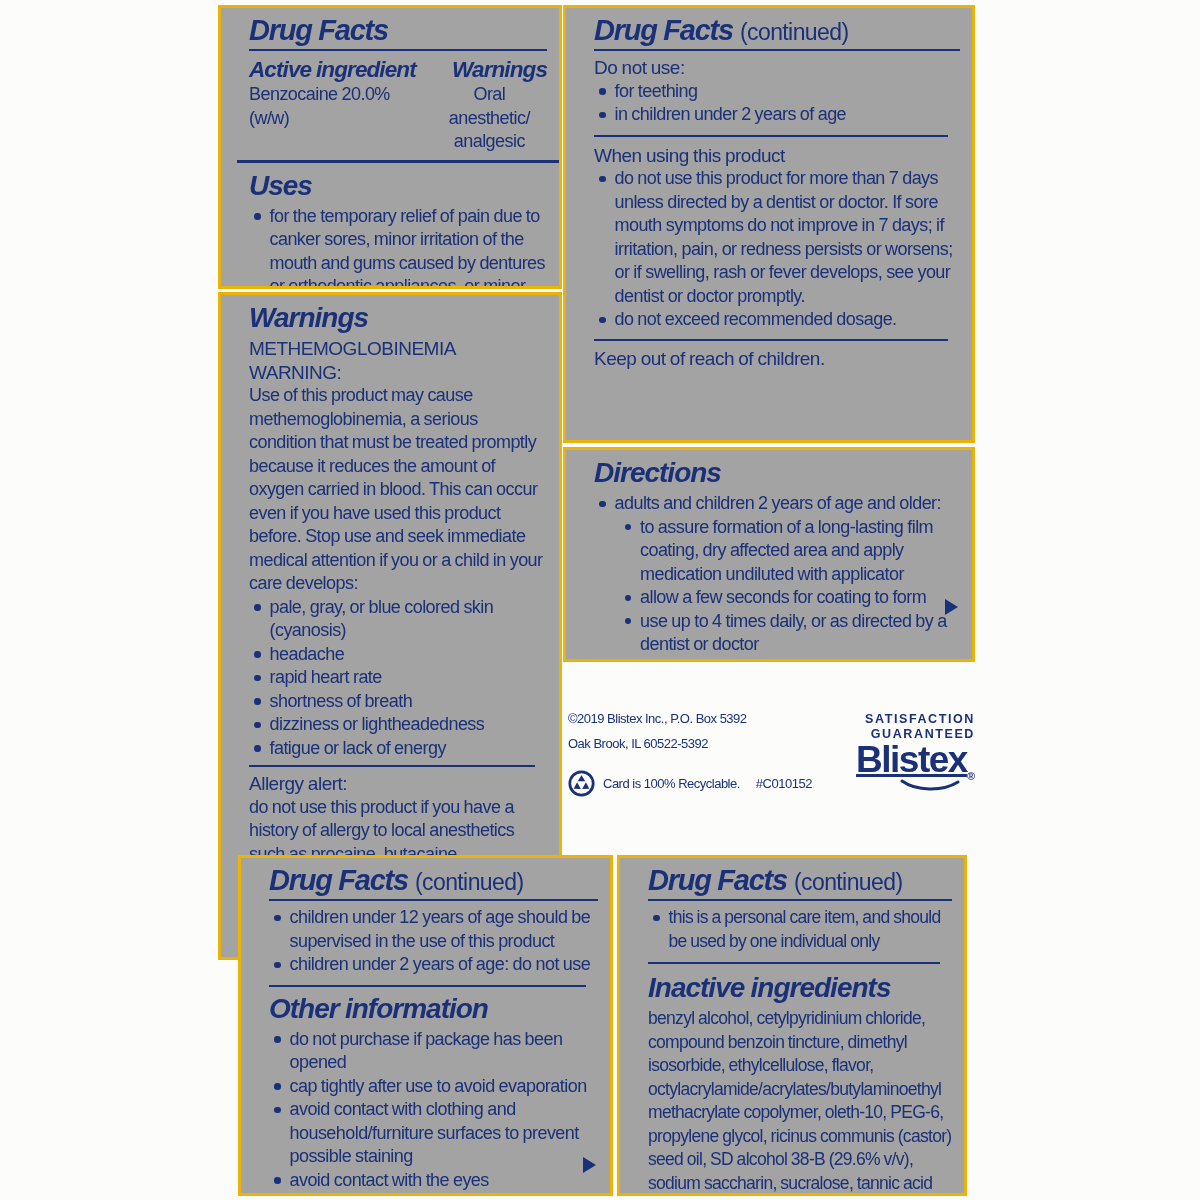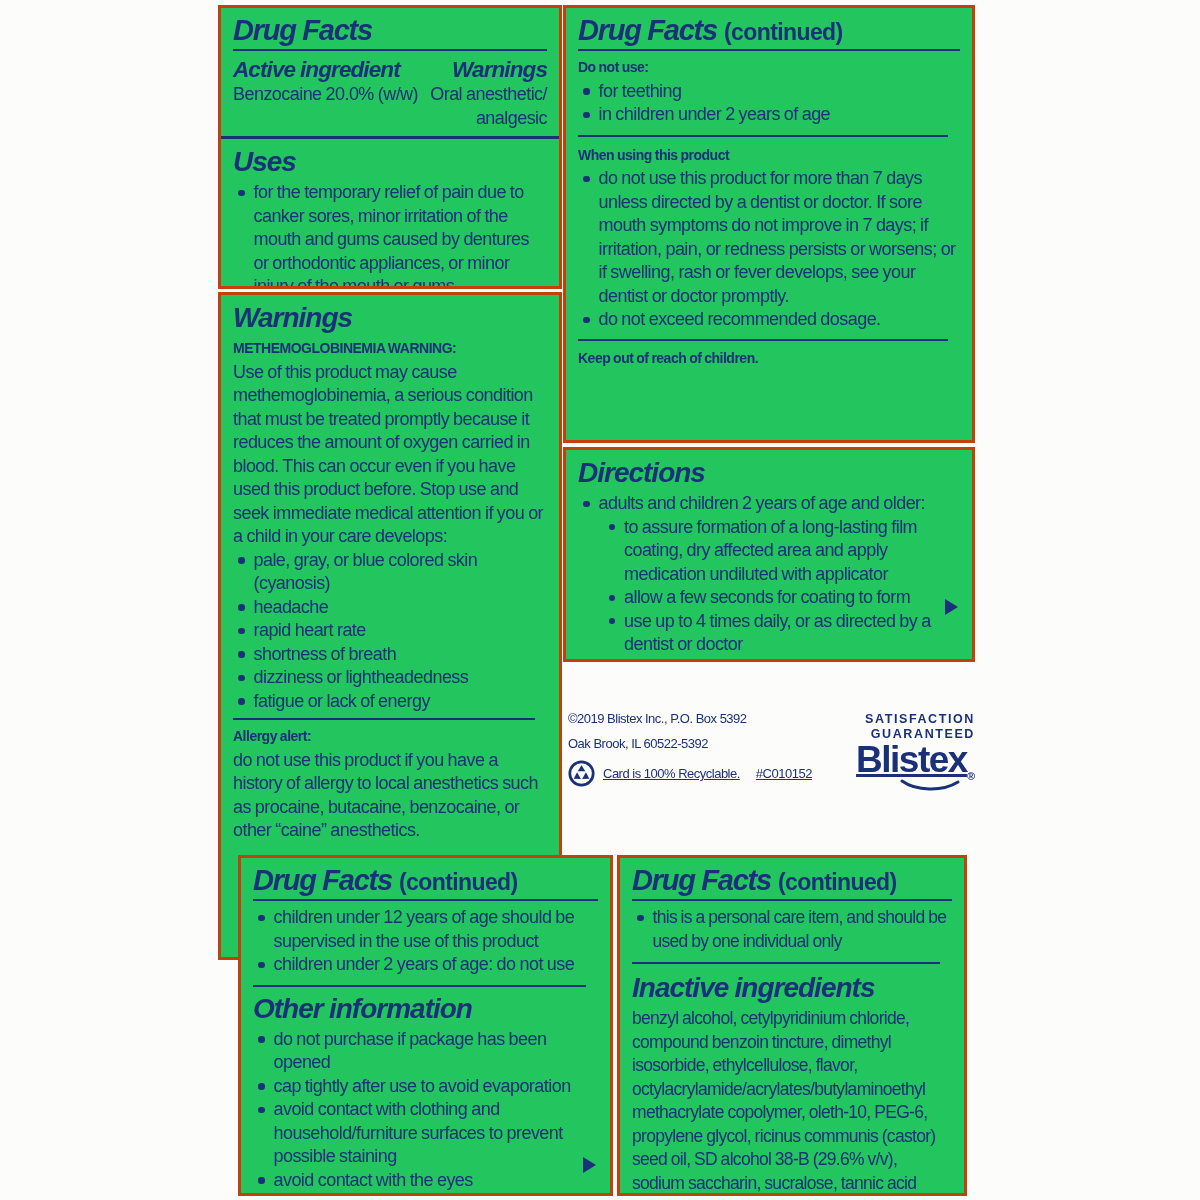--- a/index.html
+++ b/index.html
@@ -9,82 +9,82 @@
     font-family:"Liberation Sans", sans-serif;
     color:#1a3079;
     position:relative;
     overflow:hidden;
   }
   .page { position:absolute; inset:0; }
 
   .box {
     position:absolute;
     box-sizing:border-box;
-    border:3px solid #c2410c;
-    background:#22c55e;
-    padding:5px 12px 6px 12px;
+    border:3px solid #eab308;
+    background:#a3a3a3;
+    padding:5px 12px 6px 28px;
     overflow:hidden;
     font-size:18px;
     letter-spacing:-0.55px;
     word-spacing:-0.5px;
     line-height:23.5px;
   }
 
   #box-tl   { left:218px; top:5px;   width:344px; height:284px; }
   #box-warn { left:218px; top:292px; width:344px; height:668px; }
   #box-tr   { left:563px; top:5px;   width:412px; height:438px; }
   #box-dir  { left:563px; top:447px; width:412px; height:215px; }
   #footer   { position:absolute; left:568px; top:706px; width:407px; height:92px; }
   #box-bl   { left:238px; top:855px; width:375px; height:341px; }
   #box-br   { left:617px; top:855px; width:350px; height:341px; }
 
   .title-row { white-space:nowrap; }
   .df-title {
     font-style:italic; font-weight:bold;
     font-size:29px; letter-spacing:-1.2px; line-height:34px;
   }
-  .continued { font-size:23px; letter-spacing:-0.6px; margin-left:7px;font-weight:bold; }
+  .continued { font-size:23px; letter-spacing:-0.6px; margin-left:7px; }
   .title-rule { border-top:2.5px solid #1a3079; margin:2px 0 5px 0; }
 
   .rule-full { border-top:3px solid #1a3079; margin:6px -12px 6px -12px; }
   .rule { border-top:2px solid #1a3079; margin:5px 12px 5px 0; }
 
   .sec-h {
     font-style:italic; font-weight:bold;
     font-size:28px; letter-spacing:-1px; line-height:33px;
     margin:1px 0 3px 0;
   }
-  .bold-h { font-weight:bold; letter-spacing:-0.5px; font-size:14px; }
+  .bold-h { font-weight:normal; letter-spacing:-0.5px; font-size:19px; }
 
   .b { display:flex; align-items:flex-start; }
   .dot {
     flex:none; width:6.5px; height:6.5px; border-radius:50%;
     background:#1a3079; margin:8.5px 9px 0 5px;
   }
   .b .t { flex:1; }
   .sublist { padding-left:26px; }
   .sublist .dot { width:6px; height:6px; }
 
   .ai-row, .ai-vals { display:flex; justify-content:space-between; }
   .colhead { font-style:italic; font-weight:bold; font-size:22.5px; letter-spacing:-0.9px; line-height:27px; }
   .right { text-align:right; }
-  .block { display:block; }
+  .block { display:block;text-align:center; }
 
   .cont-arrow {
     position:absolute; width:0; height:0;
     border-left:13px solid #1a3079;
     border-top:8px solid transparent;
     border-bottom:8px solid transparent;
   }
   #arrow-warn { right:8px;  bottom:10px; }
   #arrow-dir  { right:14px; bottom:44px; }
   #arrow-bl   { right:14px; bottom:20px; }
 
   .foot-line { font-size:13px; line-height:25px; letter-spacing:-0.5px; }
-  .recycle-row { display:flex; align-items:center; margin-top:4px;text-decoration:underline; }
+  .recycle-row { display:flex; align-items:center; margin-top:14px; }
   .recycle-svg { flex:none; margin-right:8px; }
   .code { margin-left:16px; }
 
   .logo { position:absolute; top:6px; right:0; text-align:right; }
   .sat { font-size:12.5px; font-weight:bold; letter-spacing:1.6px; line-height:14.5px; }
   .brand {
     font-weight:bold; font-size:37px; letter-spacing:-1.5px; line-height:38px;
     position:relative; display:inline-block; margin-top:0;text-decoration:underline;
   }
   .brand .reg { font-size:11px; font-weight:bold; vertical-align:-8px; letter-spacing:0; }

